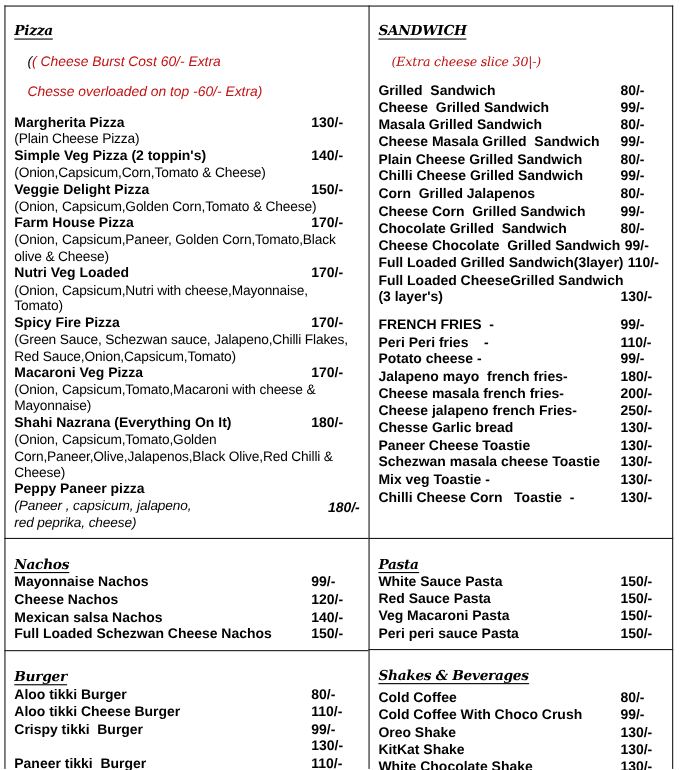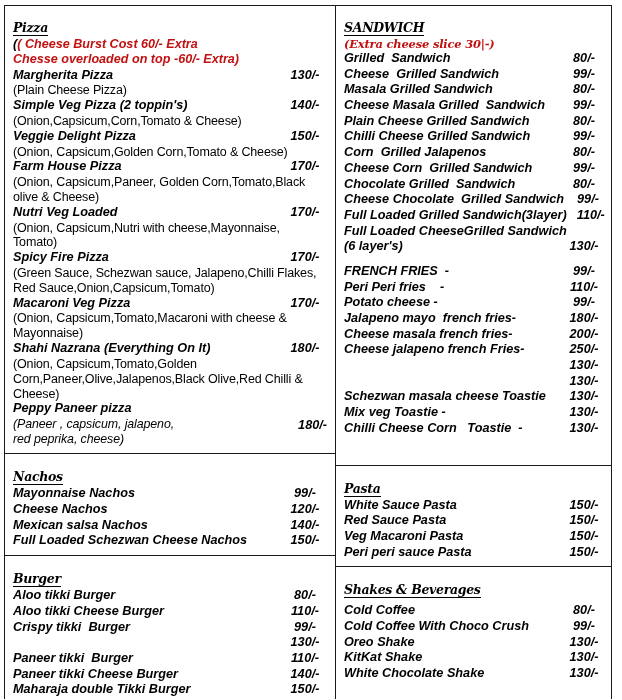--- a/index.html
+++ b/index.html
@@ -80,45 +80,44 @@
     letter-spacing: -0.3px;
     display: inline-block;
     border-bottom: 1.6px solid #000;
     line-height: 1.12;
     margin: 12px 0 1px 0;
     padding-bottom: 0px;
   }
   .note-red {
     color: #c11111;
     font-style: italic;
-    font-weight: bold;
+    font-weight: normal;
     font-size: 12.6px;
     line-height: 1.22;
-    margin: 0;
+    margin: 12px;
   }
   .note-red .paren { color: #000; font-style: italic; }
   .note-red.serif {
     font-family: "DejaVu Serif", serif;
     font-size: 11.5px;
     letter-spacing: -0.2px;
   }
 
   
   .row {
     display: flex;
     align-items: baseline;
-    font-style: italic;
     font-weight: bold;
     font-size: 12.7px;
     line-height: 1.235;
     white-space: pre;
   }
   .row .nm { flex: 0 1 auto; }
   .row .sp { flex: 1 1 auto; min-width: 4px; }
-  .row .pr { flex: 0 0 auto; text-align: center; }
+  .row .pr { flex: 0 0 auto; text-align: left; }
 
   .col-left  .row .pr { width: 44px; }
   .col-right .row .pr { width: 40px; }
 
   .desc {
     font-style: normal;
     font-weight: normal;
     font-size: 12.5px;
     line-height: 1.19;
     margin: 0;
@@ -364,21 +363,21 @@
       <div class="row">
         <span class="nm">Full Loaded Grilled Sandwich(3layer)</span>
         <span class="sp"></span>
         <span class="pr">110/-</span>
       </div>
 
       <div class="row">
         <span class="nm">Full Loaded CheeseGrilled Sandwich</span>
       </div>
       <div class="row">
-        <span class="nm">(6 layer's)</span>
+        <span class="nm">(3 layer's)</span>
         <span class="sp"></span>
         <span class="pr">130/-</span>
       </div>
 
       <div class="gap"></div>
 
       <div class="row">
         <span class="nm">FRENCH FRIES  -</span>
         <span class="sp"></span>
         <span class="pr">99/-</span>
@@ -402,24 +401,26 @@
         <span class="nm">Cheese masala french fries-</span>
         <span class="sp"></span>
         <span class="pr">200/-</span>
       </div>
       <div class="row">
         <span class="nm">Cheese jalapeno french Fries-</span>
         <span class="sp"></span>
         <span class="pr">250/-</span>
       </div>
       <div class="row">
-        <span class="sp"></span>
-        <span class="pr">130/-</span>
-      </div>
-      <div class="row">
+        <span class="nm">Chesse Garlic bread</span>
+        <span class="sp"></span>
+        <span class="pr">130/-</span>
+      </div>
+      <div class="row">
+        <span class="nm">Paneer Cheese Toastie</span>
         <span class="sp"></span>
         <span class="pr">130/-</span>
       </div>
       <div class="row">
         <span class="nm">Schezwan masala cheese Toastie</span>
         <span class="sp"></span>
         <span class="pr">130/-</span>
       </div>
       <div class="row">
         <span class="nm">Mix veg Toastie -</span>

